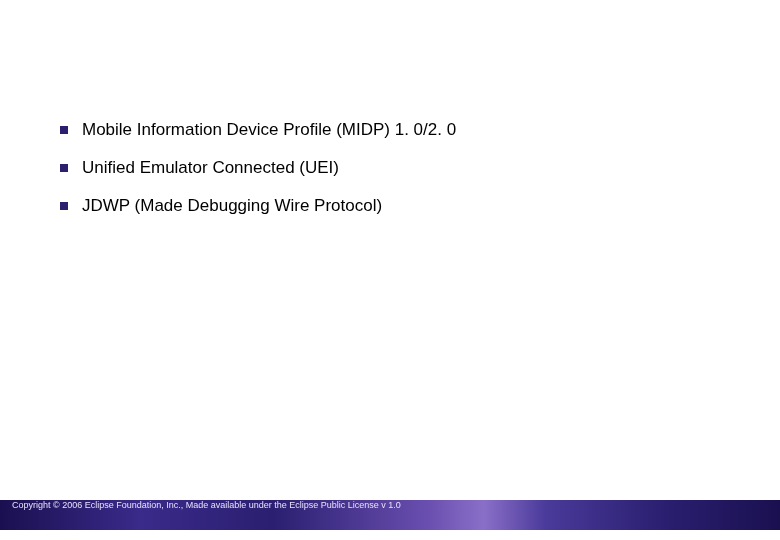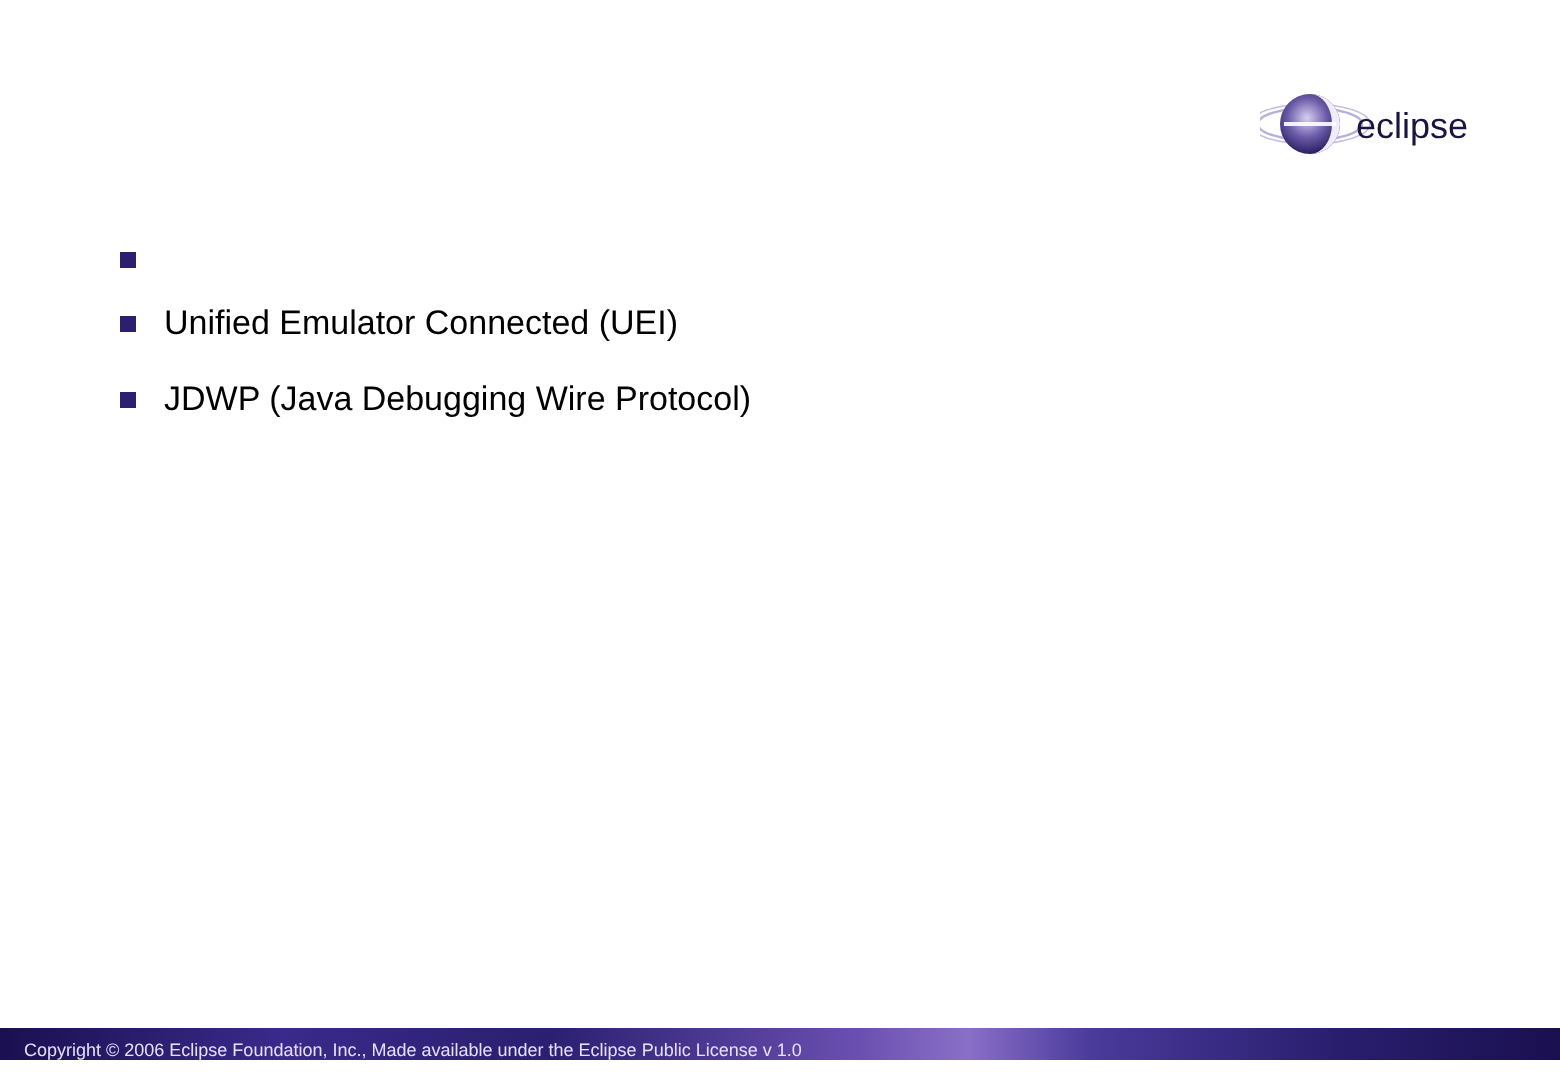--- a/index.html
+++ b/index.html
@@ -62,77 +62,61 @@
     background: #2b1f6e;
     margin-top: 6px;
     margin-right: 14px;
     flex-shrink: 0;
   }
   .footer-bar {
     position: absolute;
     bottom: 10px;
     left: 0;
     right: 0;
-    height: 16px;
+    height: 30px;
     background: linear-gradient(90deg,
       #1a1050 0%,
       #3a2a8a 18%,
       #2a1f70 35%,
       #6a4fb0 55%,
       #8a6fc8 62%,
       #4a3a9a 70%,
       #2a1f70 85%,
       #1a1050 100%);
     display: flex;
-    align-items: flex-end;
+    align-items: flex-start;
     padding: 0 12px;
     box-sizing: border-box;
   }
   .footer-text {
     font-size: 9px;
     color: #e8e0ff;
   }
   
   .logo svg { width: 100%; height: 100%; }
 </style>
 </head>
 <body>
 
 <div class="slide">
 
 
-  <div class="logo">
-    <svg viewBox="0 0 130 40">
-      <defs>
-        <radialGradient id="orb" cx="45%" cy="40%" r="60%">
-          <stop offset="0%" stop-color="#d8d0f0"></stop>
-          <stop offset="55%" stop-color="#6a5aa8"></stop>
-          <stop offset="100%" stop-color="#2a1f60"></stop>
-        </radialGradient>
-      </defs>
-      <ellipse cx="25" cy="20" rx="26" ry="8" fill="none" stroke="#b8b0d8" stroke-width="1.2"></ellipse>
-      <ellipse cx="25" cy="20" rx="30" ry="10" fill="none" stroke="#c8c0e0" stroke-width="0.8"></ellipse>
-      <circle cx="25" cy="20" r="15" fill="url(#orb)"></circle>
-      <path d="M 25 5 A 15 15 0 0 1 25 35 A 11 15 0 0 0 25 5 Z" fill="#f0ecfa"></path>
-      <rect x="12" y="19" width="26" height="2" fill="#ffffff" opacity="0.9"></rect>
-      <text x="48" y="27" font-family="Arial" font-size="18" fill="#1a1440">eclipse</text>
-    </svg>
-  </div>
 
   <div class="bullets">
     <div class="bullet-item">
       <div class="bullet-square"></div>
+      <span>Mobile Information Device Profile (MIDP) 1. 0/2. 0</span>
     </div>
     <div class="bullet-item">
       <div class="bullet-square"></div>
       <span>Unified Emulator Connected (UEI)</span>
     </div>
     <div class="bullet-item">
       <div class="bullet-square"></div>
-      <span>JDWP (Java Debugging Wire Protocol)</span>
+      <span>JDWP (Made Debugging Wire Protocol)</span>
     </div>
   </div>
 
   <div class="footer-bar">
     <span class="footer-text">Copyright © 2006 Eclipse Foundation, Inc., Made available under the Eclipse Public License v 1.0</span>
   </div>
 
 </div>
 
 </body></html>

